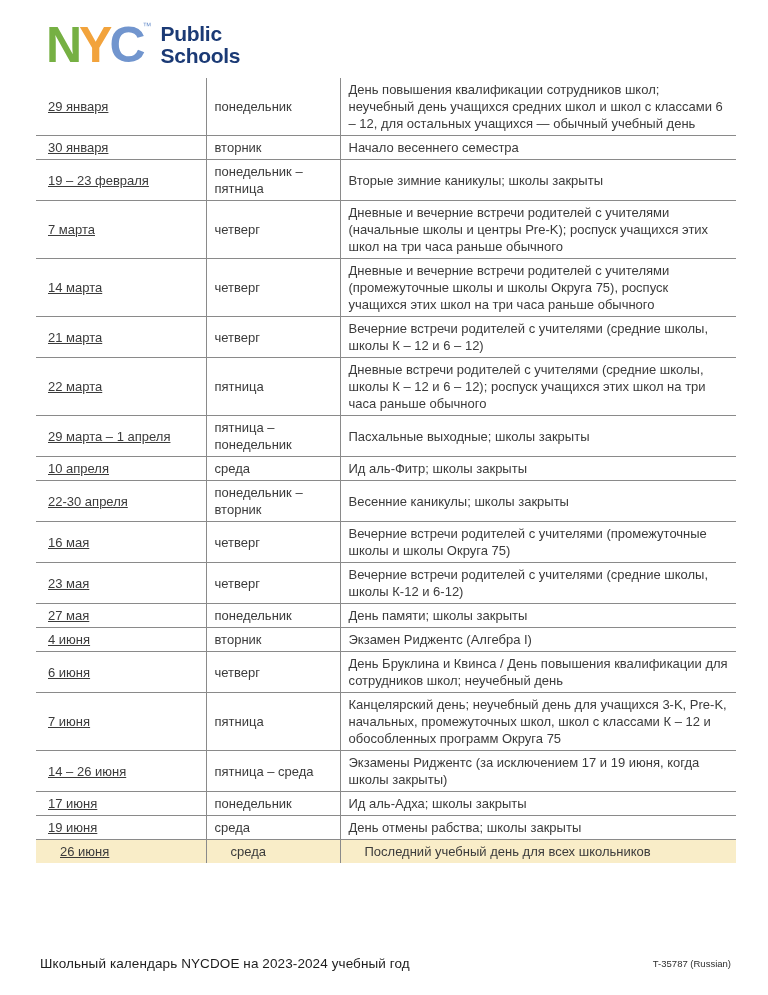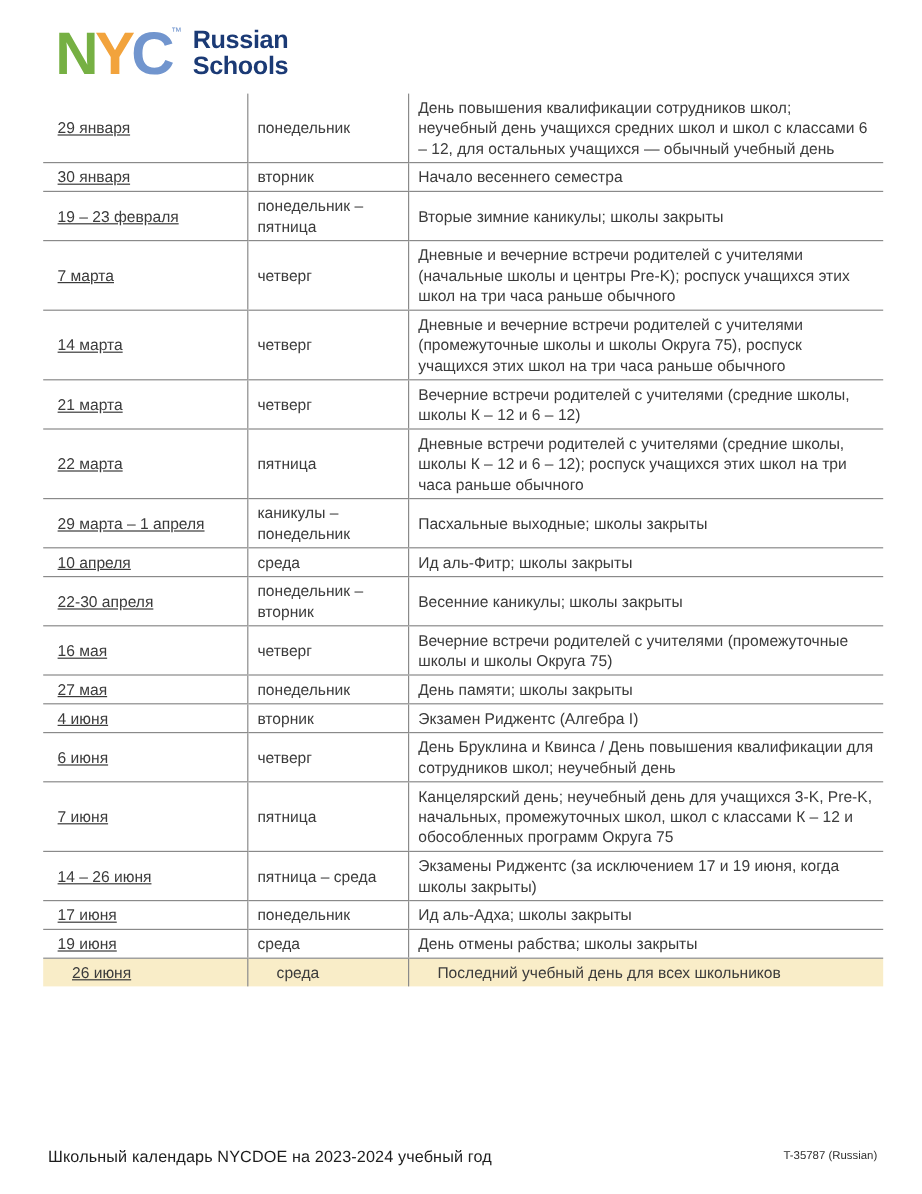--- a/index.html
+++ b/index.html
@@ -104,21 +104,21 @@
 <div class="page">
 
   <div class="logo">
     <div class="logo-nyc">
       <span class="ln-n">N</span>
       <span class="ln-y">Y</span>
       <span class="ln-c">C</span>
       <span class="logo-tm">™</span>
     </div>
     <div class="logo-text">
-      <div>Russian</div>
+      <div>Public</div>
       <div>Schools</div>
     </div>
   </div>
 
   <table class="calendar">
     <colgroup>
       <col class="c-date">
       <col class="c-day">
       <col class="c-desc">
     </colgroup>
@@ -153,37 +153,42 @@
           <td>четверг</td>
           <td>Вечерние встречи родителей с учителями (средние школы, школы К – 12 и 6 – 12)</td>
         </tr>
         <tr>
           <td>22 марта</td>
           <td>пятница</td>
           <td>Дневные встречи родителей с учителями (средние школы, школы К – 12 и 6 – 12); роспуск учащихся этих школ на три часа раньше обычного</td>
         </tr>
         <tr>
           <td>29 марта – 1 апреля</td>
-          <td>каникулы – понедельник</td>
+          <td>пятница – понедельник</td>
           <td>Пасхальные выходные; школы закрыты</td>
         </tr>
         <tr>
           <td>10 апреля</td>
           <td>среда</td>
           <td>Ид аль-Фитр; школы закрыты</td>
         </tr>
         <tr>
           <td>22-30 апреля</td>
           <td>понедельник – вторник</td>
           <td>Весенние каникулы; школы закрыты</td>
         </tr>
         <tr>
           <td>16 мая</td>
           <td>четверг</td>
           <td>Вечерние встречи родителей с учителями (промежуточные школы и школы Округа 75)</td>
+        </tr>
+        <tr>
+          <td>23 мая</td>
+          <td>четверг</td>
+          <td>Вечерние встречи родителей с учителями (средние школы, школы К-12 и 6-12)</td>
         </tr>
         <tr>
           <td>27 мая</td>
           <td>понедельник</td>
           <td>День памяти; школы закрыты</td>
         </tr>
         <tr>
           <td>4 июня</td>
           <td>вторник</td>
           <td>Экзамен Риджентс (Алгебра I)</td>

